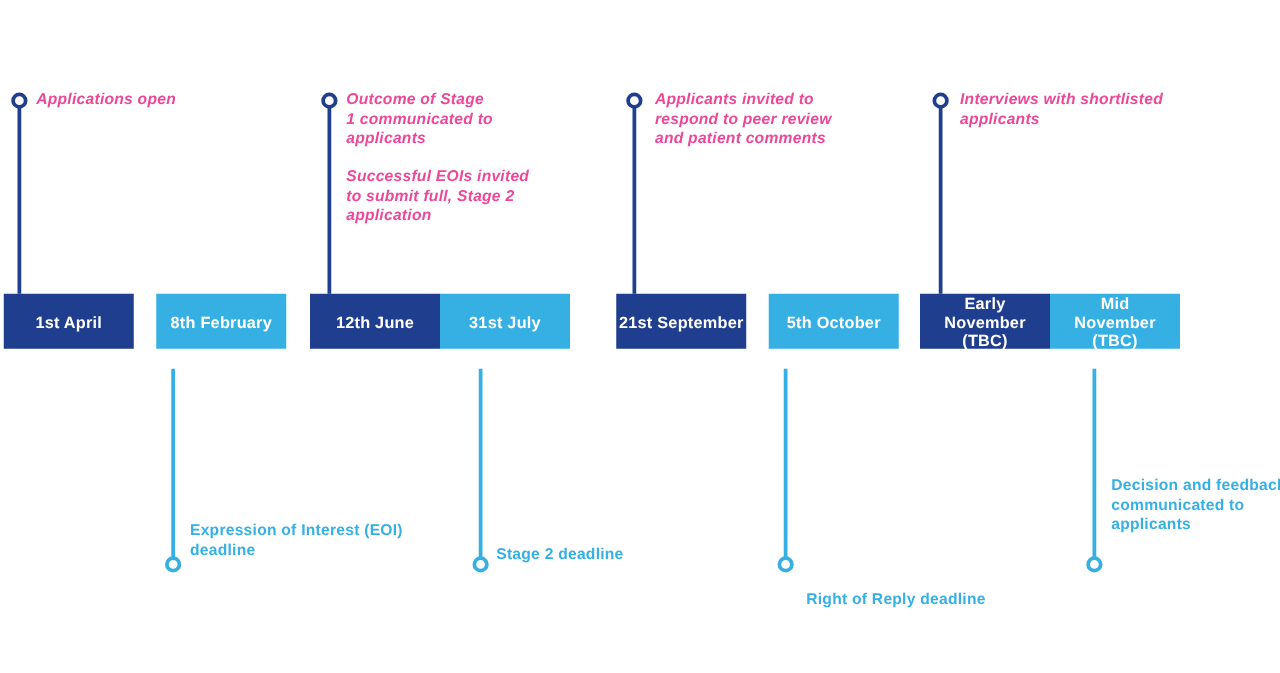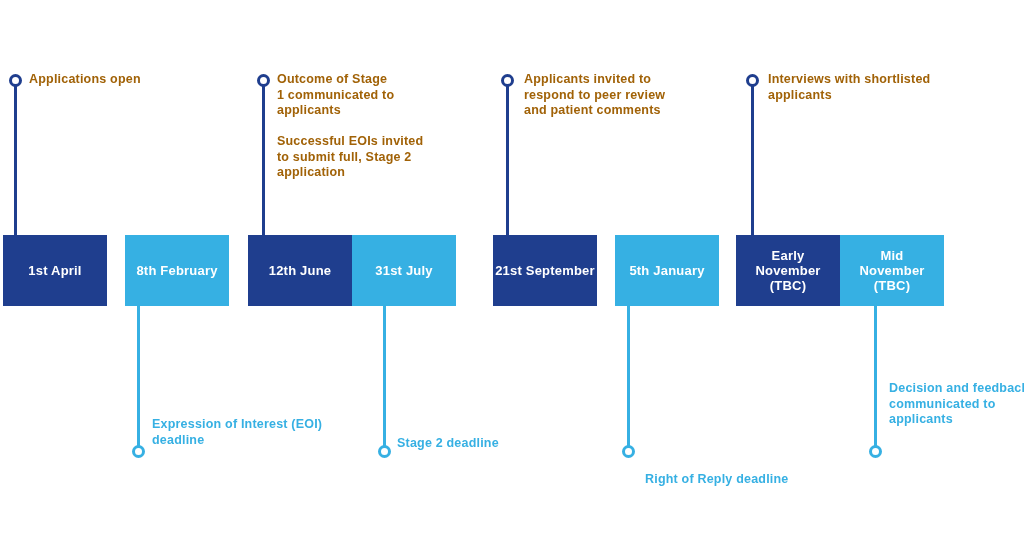--- a/index.html
+++ b/index.html
@@ -14,21 +14,21 @@
     background: #ffffff;
     overflow: hidden;
     font-family: "Liberation Sans", sans-serif;
     font-weight: 700;
   }
   
   .box {
     position: absolute;
     top: 235px;
     width: 104px;
-    height: 71px;
+    height: 44px;
     display: flex;
     align-items: center;
     justify-content: center;
     text-align: center;
     color: #ffffff;
     font-size: 13px;
     line-height: 15px;
     letter-spacing: 0.2px;
     white-space: pre-line;
   }
@@ -57,21 +57,21 @@
 
   
   .note {
     position: absolute;
     font-size: 12.5px;
     line-height: 15.5px;
     letter-spacing: 0.2px;
     white-space: pre-line;
     width: 170px;
   }
-  .note.dark  { color: #a16207; top: 72px; }
+  .note.dark  { color: #ec4899; top: 72px; font-style: italic; }
   .note.light { color: #36b0e3; }
 </style>
 </head>
 <body>
 
 <div class="canvas">
 
   <div class="connector top" style="left:13.5px;"></div>
   <div class="marker top" style="left:8.5px;"></div>
   <div class="note dark" style="left:29px;">Applications open</div>
@@ -102,21 +102,21 @@
   <div class="connector top" style="left:505.5px;"></div>
   <div class="marker top" style="left:500.5px;"></div>
   <div class="note dark" style="left:524px;">Applicants invited to
 respond to peer review
 and patient comments</div>
   <div class="box dark" style="left:493px;"><span>21st September</span></div>
 
   <div class="connector bottom" style="left:626.5px;"></div>
   <div class="marker bottom" style="left:621.5px;"></div>
   <div class="note light" style="left:645px; top:436px;margin-top:36px;">Right of Reply deadline</div>
-  <div class="box light" style="left:615px;"><span>5th January</span></div>
+  <div class="box light" style="left:615px;"><span>5th October</span></div>
 
   <div class="connector top" style="left:750.5px;"></div>
   <div class="marker top" style="left:745.5px;"></div>
   <div class="note dark" style="left:768px;">Interviews with shortlisted
 applicants</div>
   <div class="box dark" style="left:736px;"><span>Early
 November
 (TBC)</span></div>
 
   <div class="connector bottom" style="left:873.5px;"></div>

